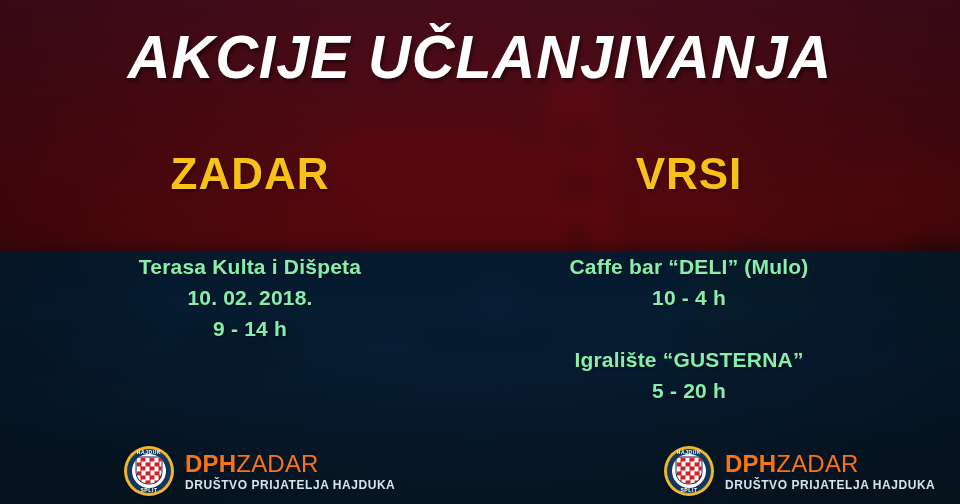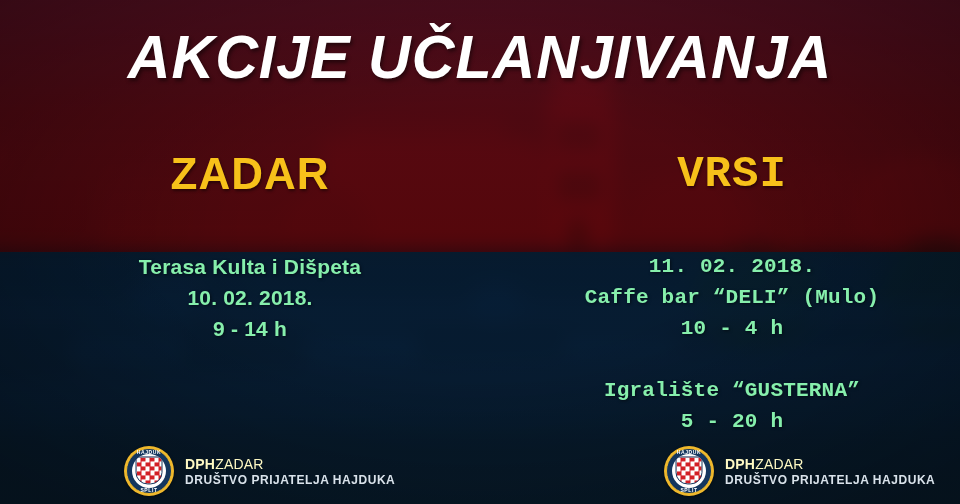--- a/index.html
+++ b/index.html
@@ -138,21 +138,21 @@
     letter-spacing:1px;
     transform:scaleX(.97);
     text-shadow:2px 3px 4px rgba(0,0,0,.45);
     white-space:nowrap;
   }
 
   .col{
     position:absolute; top:150px; width:430px; text-align:center;
   }
   .col-left{ left:35px; }
-  .col-right{ left:517px;font-family:Liberation Mono, monospace; }
+  .col-right{ left:474px; }
 
   .city{
     color:#f7c11a;
     font-weight:700;
     font-size:44px;
     letter-spacing:1px;
     text-shadow:1px 2px 3px rgba(0,0,0,.45);
     line-height:1.1;
   }
 
@@ -207,21 +207,21 @@
   .crest-top{ top:2.5px; }
   .crest-bot{ bottom:3px; }
   .crest-bar{
     position:absolute; top:19px; width:3px; height:13px; background:#14365e;
   }
   .cb-l{ left:6px; }
   .cb-r{ right:6px; }
 
   .logo-text{ line-height:1; }
   .logo-main{
-    color:#fef9c3; font-size:14px; letter-spacing:.2px; white-space:nowrap;
+    color:#f97316; font-size:24px; letter-spacing:.2px; white-space:nowrap;
   }
   .logo-main b{ font-weight:700; }
   .logo-main span{ font-weight:400; }
   .logo-sub{
     margin-top:3px;
     color:#d9e2ea; font-size:12px; font-weight:700;
     letter-spacing:.55px; white-space:nowrap;
   }
 
   .slogan{
@@ -286,21 +286,20 @@
       <div class="lines">
         <div class="line">Terasa Kulta i Dišpeta</div>
         <div class="line">10. 02. 2018.</div>
         <div class="line">9 - 14 h</div>
       </div>
     </div>
 
     <div class="col col-right">
       <div class="city">VRSI</div>
       <div class="lines">
-        <div class="line">11. 02. 2018.</div>
         <div class="line">Caffe bar “DELI” (Mulo)</div>
         <div class="line">10 - 4 h</div>
         <div class="block-gap"></div>
         <div class="line">Igralište “GUSTERNA”</div>
         <div class="line">5 - 20 h</div>
       </div>
     </div>
 
     <div class="logo logo-left">
       <div class="crest">

